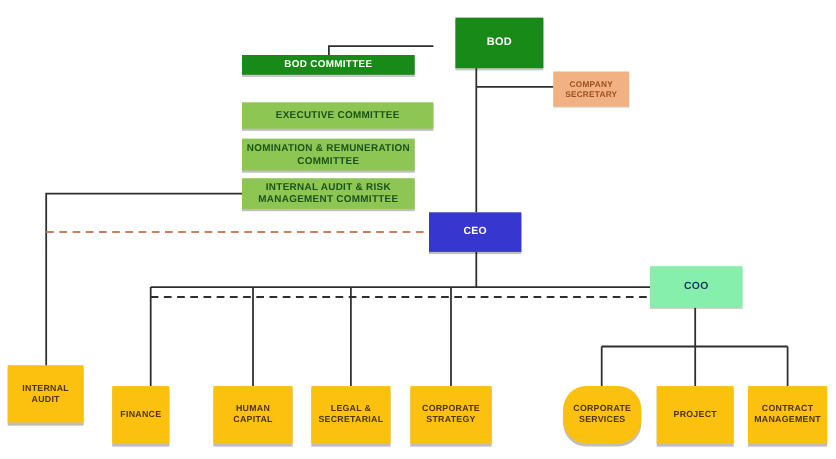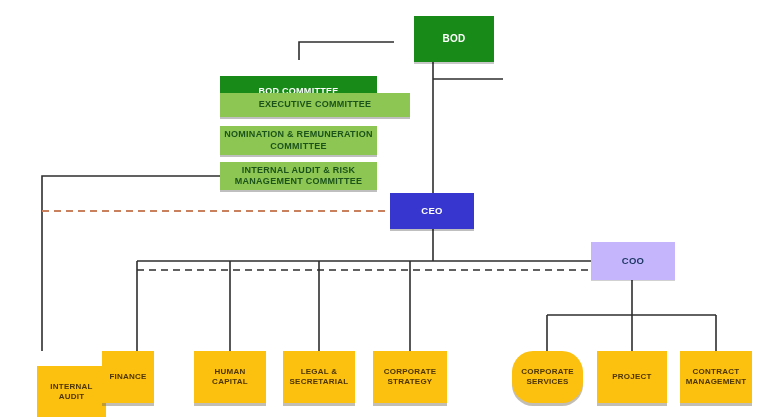--- a/index.html
+++ b/index.html
@@ -18,33 +18,33 @@
     font-weight:bold;
     letter-spacing:.03em;
     line-height:1.25;
     box-sizing:border-box;
     padding:2px 4px;
     text-transform:uppercase;
   }
   .dark-green{background:#178a17;color:#ffffff;box-shadow:0 2px 0 rgba(0,0,0,.22);}
   .light-green{background:#8dc653;color:#1b531b;box-shadow:0 2px 0 rgba(0,0,0,.25);}
   .blue{background:#3737cf;color:#ffffff;box-shadow:0 2px 0 rgba(0,0,0,.25);}
-  .light-blue{background:#c4b5fd;color:#1f3864;box-shadow:0 1px 0 rgba(0,0,0,.18);}
+  .light-blue{background:#86efac;color:#1f3864;box-shadow:0 1px 0 rgba(0,0,0,.18);}
   .peach{background:#f1b183;color:#9c501e;box-shadow:0 1px 0 rgba(0,0,0,.15);}
   .yellow{background:#fcc00f;color:#4d3505;box-shadow:0 3px 0 rgba(120,110,90,.45);}
 
   .n-bod{left:394px;top:16px;width:80px;height:46px;font-size:10px;margin-left:20px;}
   .n-compsec{left:503px;top:65px;width:69px;height:32px;font-size:7.5px;}
-  .n-bodcom{left:220px;top:76px;width:157px;height:31px;font-size:9px;}
-  .n-execcom{left:220px;top:93px;width:190px;height:24px;font-size:9px;}
+  .n-bodcom{left:220px;top:50px;width:157px;height:18px;font-size:9px;}
+  .n-execcom{left:220px;top:93px;width:174px;height:24px;font-size:9px;}
   .n-nomcom{left:220px;top:126px;width:157px;height:29px;font-size:9px;}
   .n-iarcom{left:220px;top:162px;width:157px;height:28px;font-size:9px;}
   .n-ceo{left:390px;top:193px;width:84px;height:36px;font-size:9.5px;align-items:center;}
   .n-coo{left:591px;top:242px;width:84px;height:38px;font-size:9.5px;}
-  .n-ia{left:7px;top:366px;width:69px;height:52px;font-size:8px;margin-left:30px;}
+  .n-ia{left:7px;top:332px;width:69px;height:52px;font-size:8px;}
   .n-fin{left:102px;top:351px;width:52px;height:52px;font-size:8px;}
   .n-hc{left:194px;top:351px;width:72px;height:52px;font-size:8px;}
   .n-ls{left:283px;top:351px;width:72px;height:52px;font-size:8px;}
   .n-cstrat{left:373px;top:351px;width:74px;height:52px;font-size:8px;}
   .n-cserv{left:512px;top:351px;width:71px;height:52px;font-size:8px;border-radius:21px;}
   .n-proj{left:597px;top:351px;width:70px;height:52px;font-size:8px;}
   .n-cm{left:680px;top:351px;width:72px;height:52px;font-size:8px;}
 </style>
 </head>
 <body>
@@ -78,20 +78,23 @@
 
     <polyline points="220,176 42,176 42,351" fill="none" stroke="#2e2e2e" stroke-width="1.6"></polyline>
 
     <line x1="42" y1="211" x2="390" y2="211" stroke="#c8815c" stroke-width="1.8" stroke-dasharray="7 5"></line>
   </svg>
 
   <div class="node dark-green n-bod">
     <span>BOD</span>
   </div>
 
+  <div class="node peach n-compsec">
+    <span>COMPANY SECRETARY</span>
+  </div>
 
   <div class="node dark-green n-bodcom">
     <span>BOD COMMITTEE</span>
   </div>
 
   <div class="node light-green n-execcom">
     <span>EXECUTIVE COMMITTEE</span>
   </div>
 
   <div class="node light-green n-nomcom">

